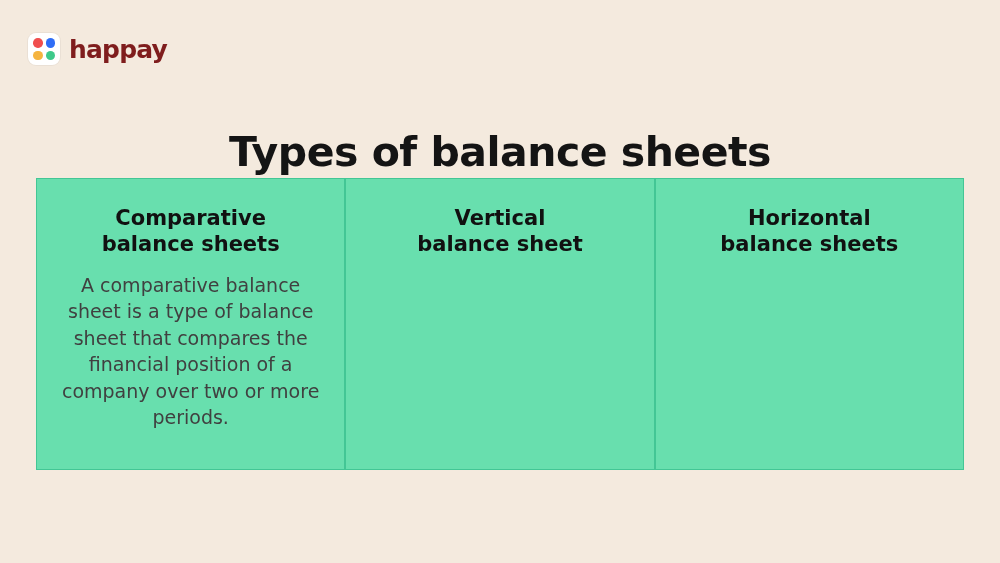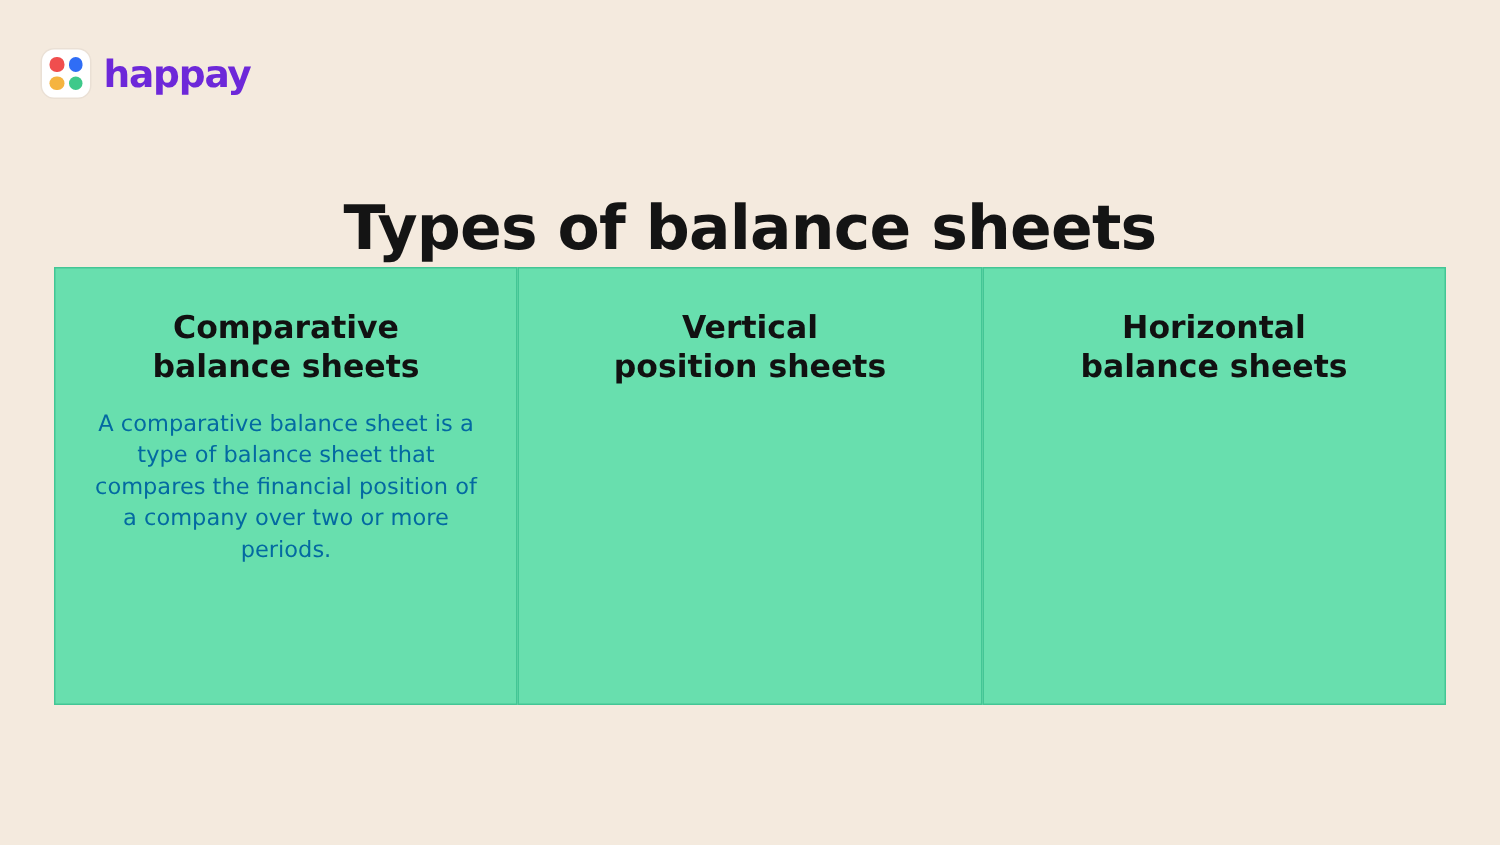--- a/index.html
+++ b/index.html
@@ -39,21 +39,21 @@
     grid-template-rows: 1fr 1fr;
     gap: 3px;
     padding: 5px;
     box-sizing: border-box;
   }
   .logo-dot { border-radius: 50%; width: 100%; height: 100%; }
   .logo-text {
     font-size: 25px;
     font-weight: 700;
     letter-spacing: -0.8px;
-    color: #6d28d9;
+    color: #7f1d1d;
     font-family: "DejaVu Sans", sans-serif;
   }
   
   .title {
     position: absolute;
     top: 80px;
     left: 0;
     width: 1000px;
     text-align: center;
     font-size: 41px;
@@ -86,23 +86,23 @@
   .card-title {
     font-size: 21px;
     font-weight: 700;
     line-height: 1.25;
     color: #111111;
     text-align: center;
     margin: 0 0 14px 0;
     white-space: pre-line;
   }
   .card-body {
-    font-size: 15px;
+    font-size: 19px;
     line-height: 1.4;
-    color: #0369a1;
+    color: #404040;
     text-align: center;
     margin: 0;
   }
   .card--2 .card-title,
   .card--3 .card-title { margin-top: 0; }
 </style>
 </head>
 <body>
 
 <div class="page">
@@ -122,21 +122,21 @@
   <div class="cards">
 
     <div class="card card--1">
       <div class="card-title">Comparative
 balance sheets</div>
       <p class="card-body">A comparative balance sheet is a type of balance sheet that compares the financial position of a company over two or more periods.</p>
     </div>
 
     <div class="card card--2">
       <div class="card-title">Vertical
-position sheets</div>
+balance sheet</div>
     </div>
 
     <div class="card card--3">
       <div class="card-title">Horizontal
 balance sheets</div>
     </div>
 
   </div>
 </div>
 

